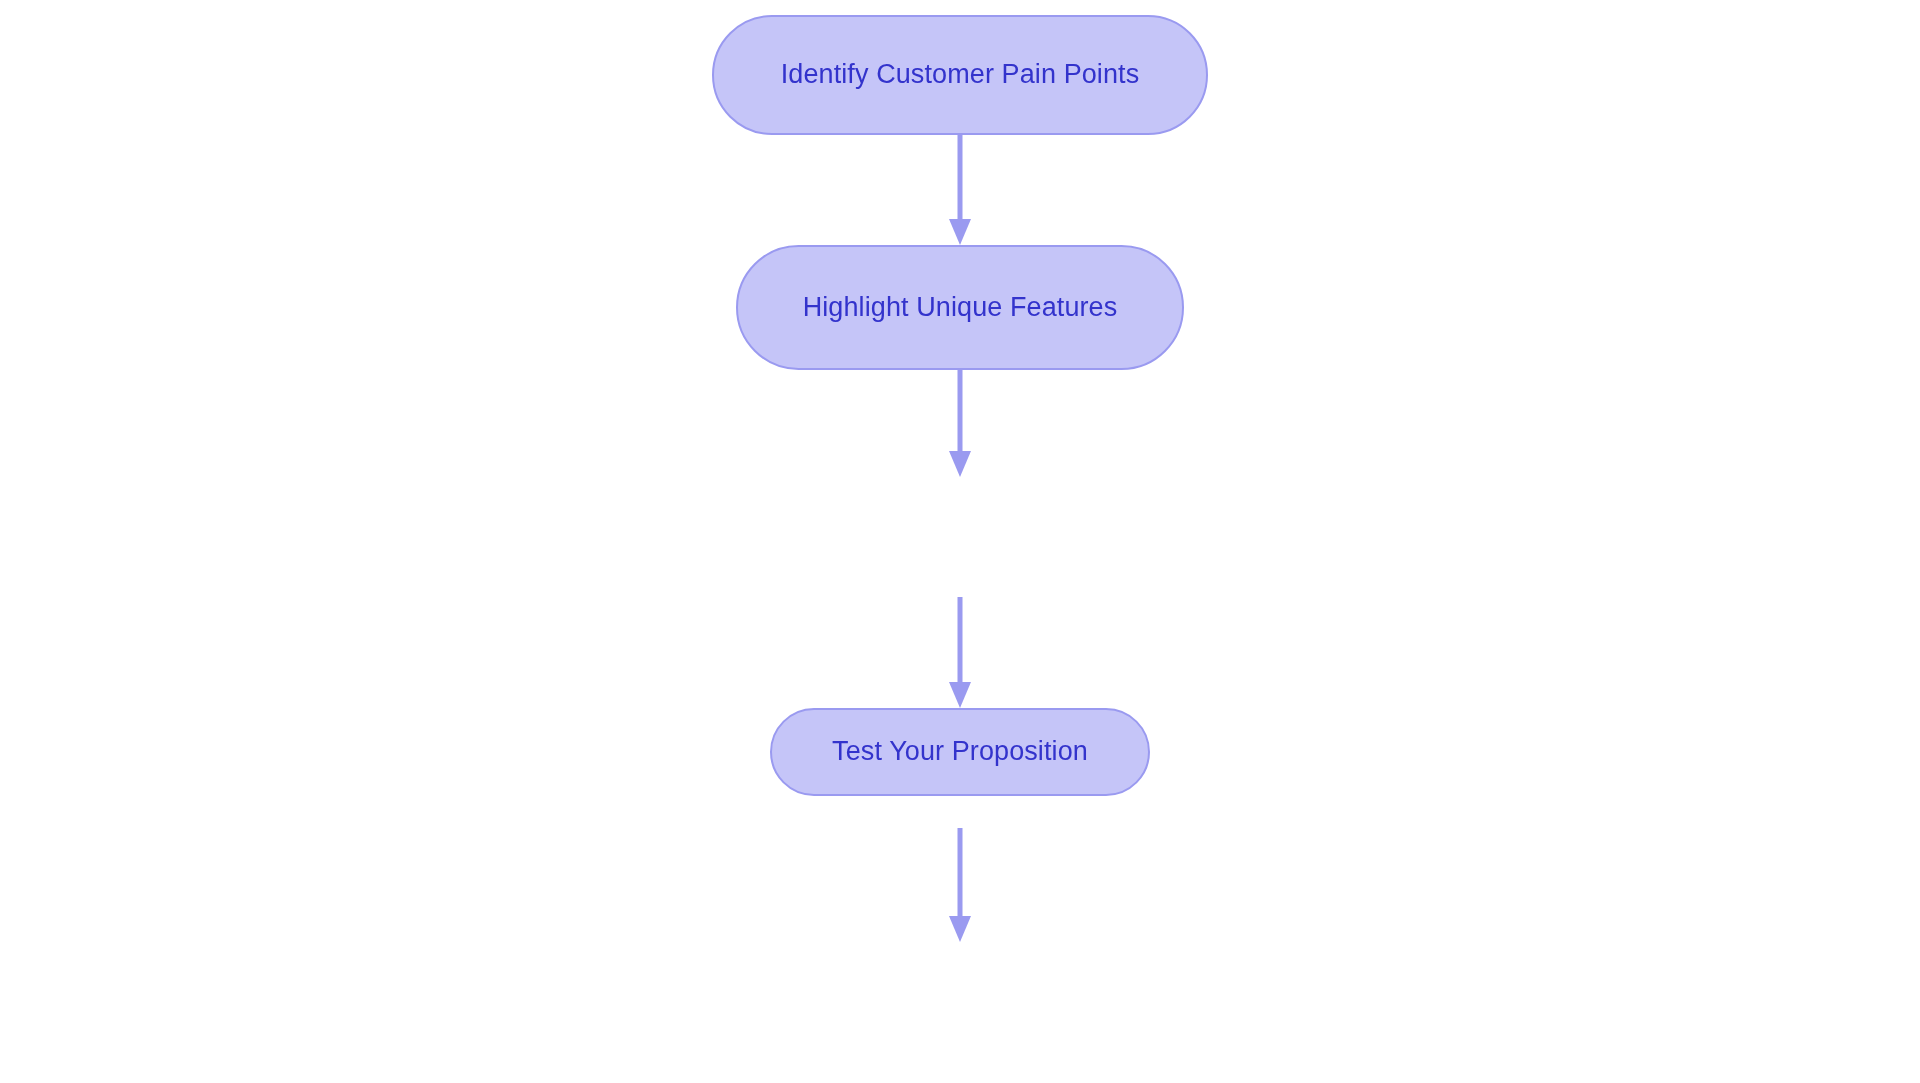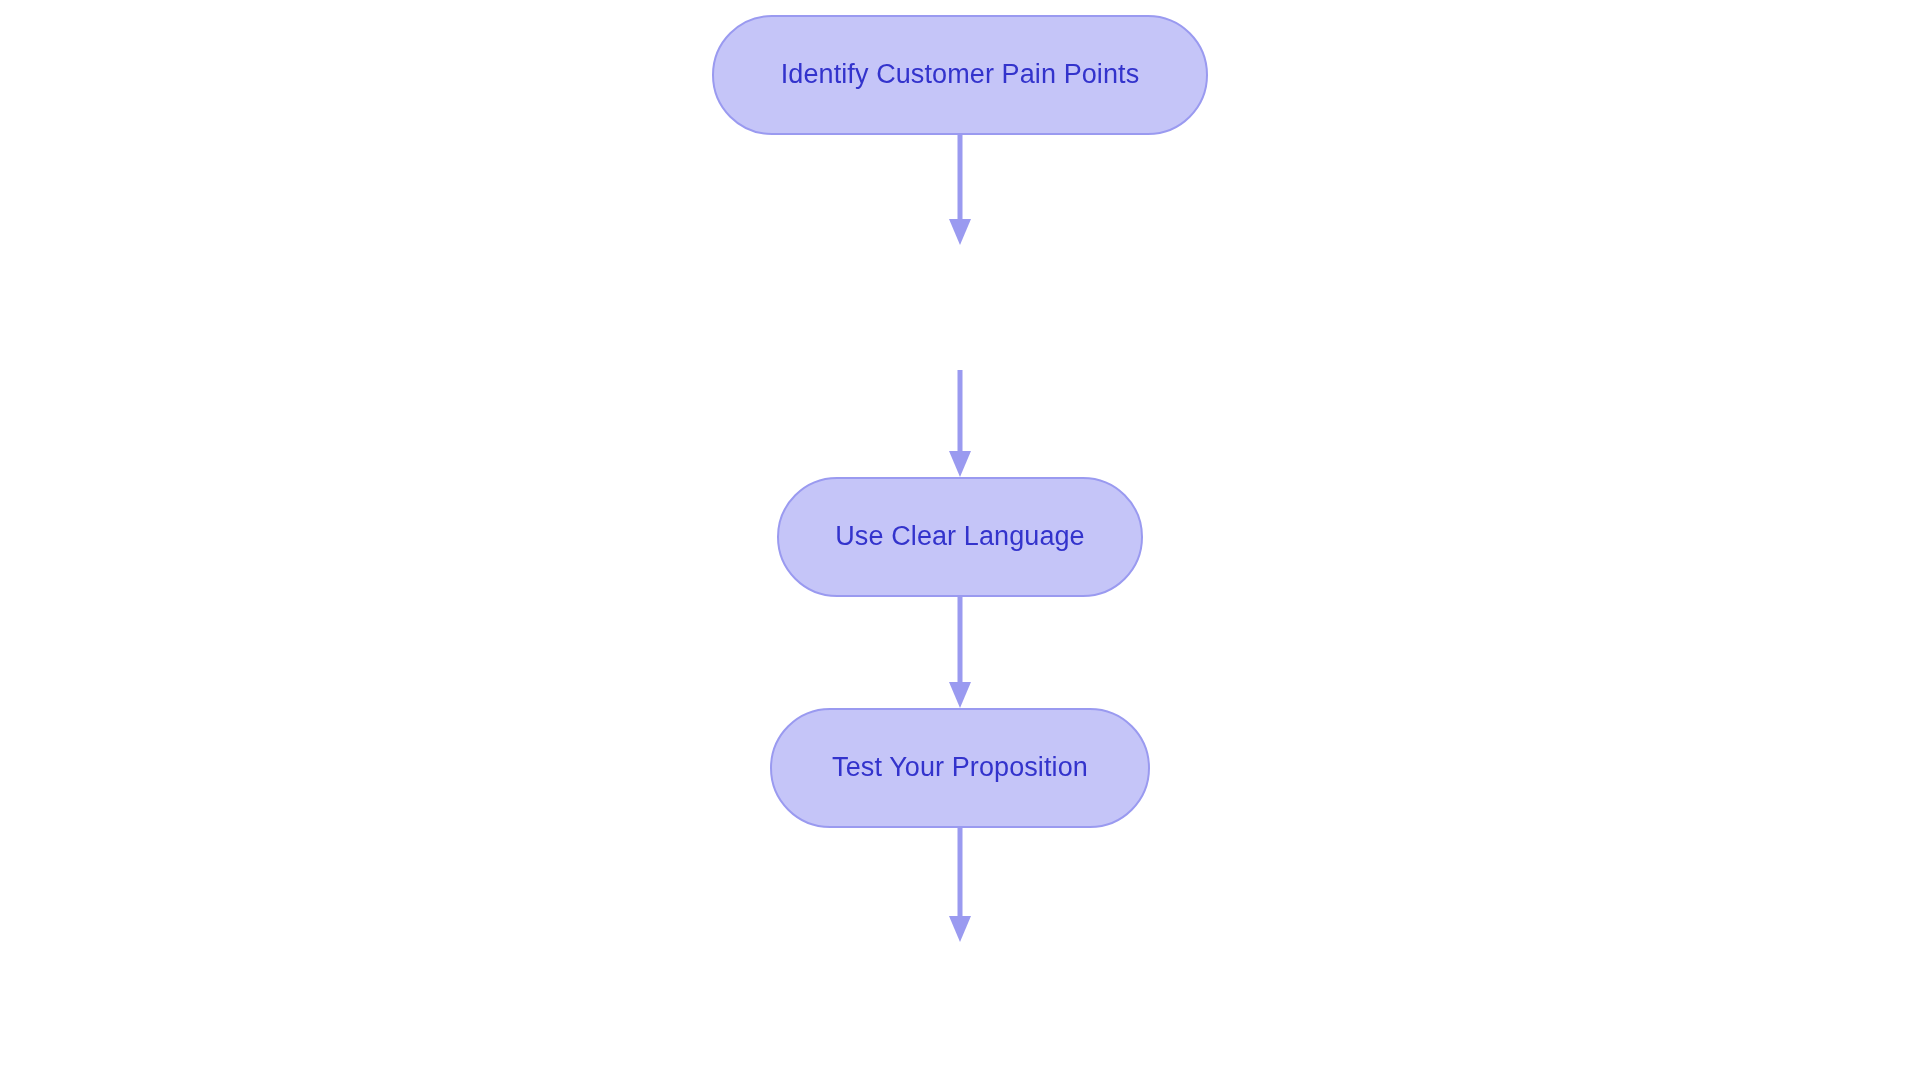--- a/index.html
+++ b/index.html
@@ -79,36 +79,36 @@
 
   <div class="flow-node" style="top:15px; width:496px; height:120px;">
     <span class="flow-node-label">Identify Customer Pain Points</span>
   </div>
 
   <div class="flow-connector" style="top:135px; height:110px;">
     <div class="conn-line" style="height:84px;"></div>
     <div class="conn-arrowhead"></div>
   </div>
 
+  <div class="flow-node" style="top:245px; width:448px; height:125px;">
+    <span class="flow-node-label">Highlight Unique Features</span>
+  </div>
 
   <div class="flow-connector" style="top:370px; height:107px;">
     <div class="conn-line" style="height:81px;"></div>
     <div class="conn-arrowhead"></div>
   </div>
 
-  <div class="flow-node" style="top:477px; width:366px; height:120px;">
-    <span class="flow-node-label">Use Clear Language</span>
-  </div>
 
   <div class="flow-connector" style="top:597px; height:111px;">
     <div class="conn-line" style="height:85px;"></div>
     <div class="conn-arrowhead"></div>
   </div>
 
-  <div class="flow-node" style="top:708px; width:380px; height:120px;">
+  <div class="flow-node" style="top:708px; width:380px; height:88px;">
     <span class="flow-node-label">Test Your Proposition</span>
   </div>
 
   <div class="flow-connector" style="top:828px; height:114px;">
     <div class="conn-line" style="height:88px;"></div>
     <div class="conn-arrowhead"></div>
   </div>
 
 
 </div>

